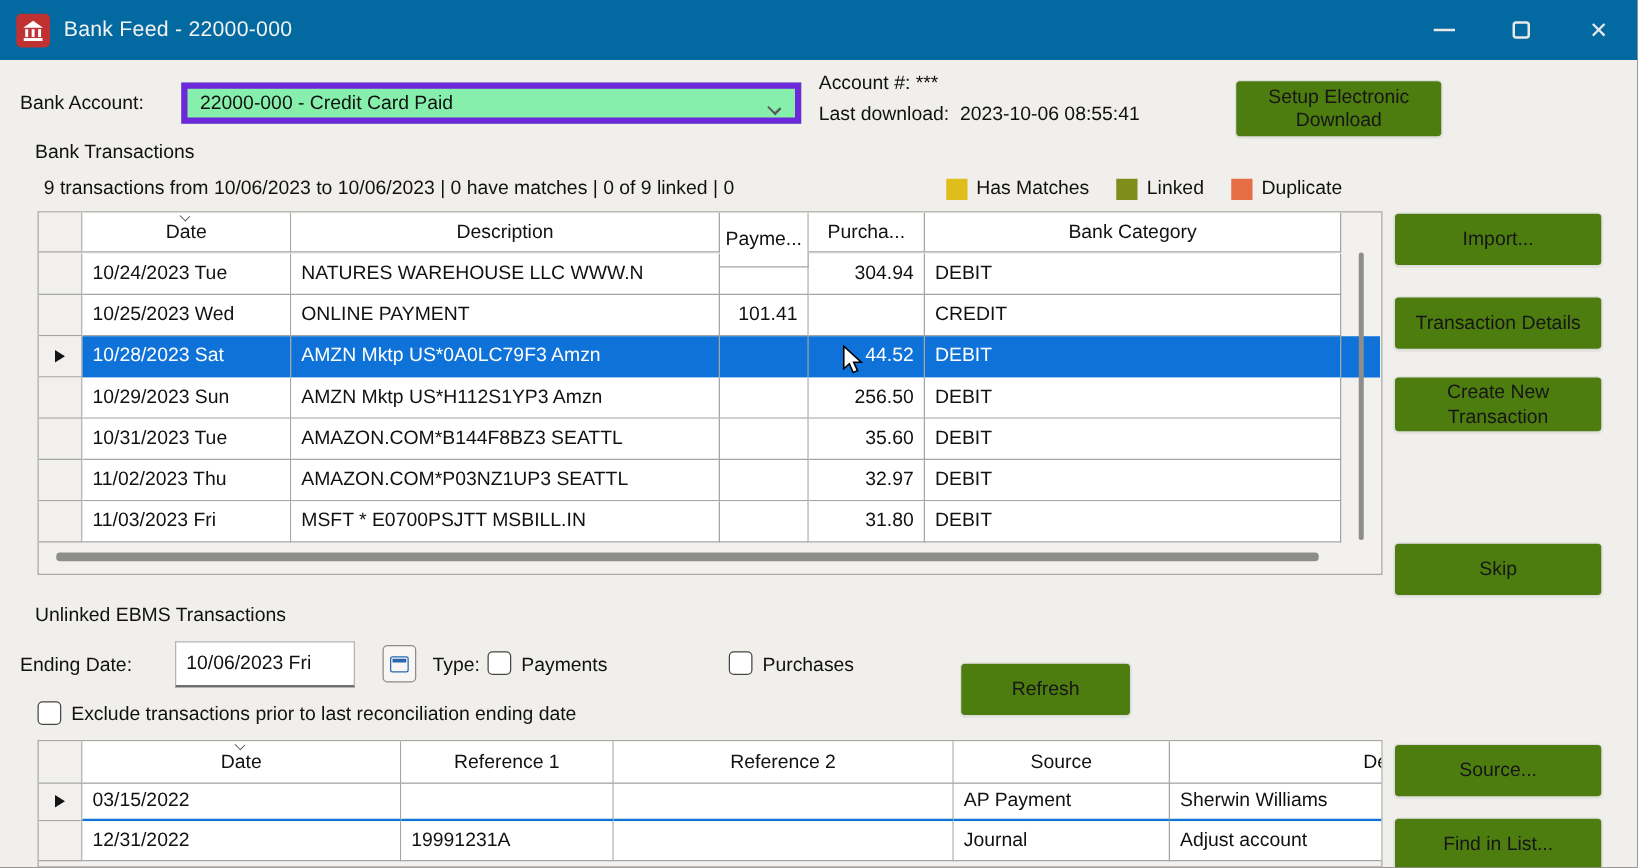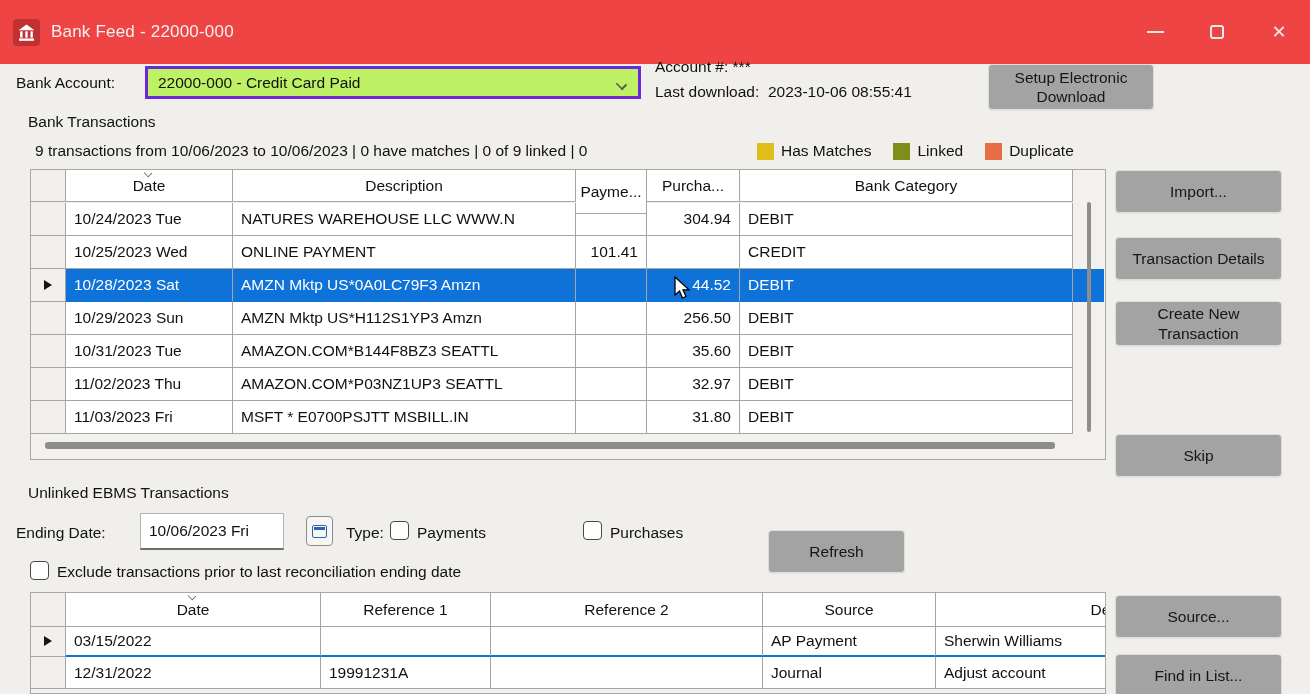--- a/index.html
+++ b/index.html
@@ -4,49 +4,49 @@
 <style>
   * { margin:0; padding:0; box-sizing:border-box; }
   html,body { background:#555; }
   #app {
     position:relative; width:1310px; height:694px; overflow:hidden;
     background:#f0efec; font-family:"Liberation Sans", sans-serif; color:#111;
     font-size:15.5px;
   }
   
   .titlebar {
-    position:absolute; left:0; top:0; width:1310px; height:64px;
-    background:#ef4444; display:flex; align-items:center;
+    position:absolute; left:0; top:0; width:1310px; height:48px;
+    background:#0369a1; display:flex; align-items:center;
   }
   .app-icon {
     width:27px; height:27px; margin-left:13px; background:#bf3231;
     border-radius:4px; display:flex; align-items:center; justify-content:center;
     flex:0 0 auto;
   }
   .titlebar-title { color:#f2f2f2; font-size:17px; margin-left:11px; letter-spacing:.2px; }
   .win-controls { margin-left:auto; display:flex; height:100%; }
   .win-btn { width:62px; height:100%; display:flex; align-items:center; justify-content:center; }
   .glyph-min { width:17px; height:2px; background:#e9e9e9; }
   .glyph-max { width:14px; height:14px; border:2px solid #e9e9e9; border-radius:3px; }
   .glyph-close { color:#e9e9e9; font-size:18px; line-height:1; }
 
   
   .lbl { position:absolute; white-space:nowrap; }
   .combo {
     position:absolute; left:145px; top:66px; width:496px; height:33px;
-    background:#bef264; border:3px solid #6d28d9; display:flex; align-items:center;
+    background:#86efac; border:5px solid #6d28d9; display:flex; align-items:center;
     padding:0 30px 0 10px;
   }
   .combo-chevron {
     position:absolute; right:12px; top:11px; width:9px; height:9px;
     border-right:2px solid #5a5a5a; border-bottom:2px solid #5a5a5a;
     transform:rotate(45deg) scaleY(.8);
   }
   .btn {
-    position:absolute; background:#a3a3a3; border:1px solid #dddddb; border-radius:4px;
+    position:absolute; background:#4d7c0f; border:1px solid #dddddb; border-radius:4px;
     display:flex; align-items:center; justify-content:center; text-align:center;
     box-shadow:0 1px 1px rgba(0,0,0,.05); line-height:1.25; color:#161616;
   }
 
   
   .legend { position:absolute; left:757px; top:142px; display:flex; align-items:center; gap:22px; }
   .legend-item { display:flex; align-items:center; gap:7px; }
   .swatch { width:17px; height:17px; }
 
   

